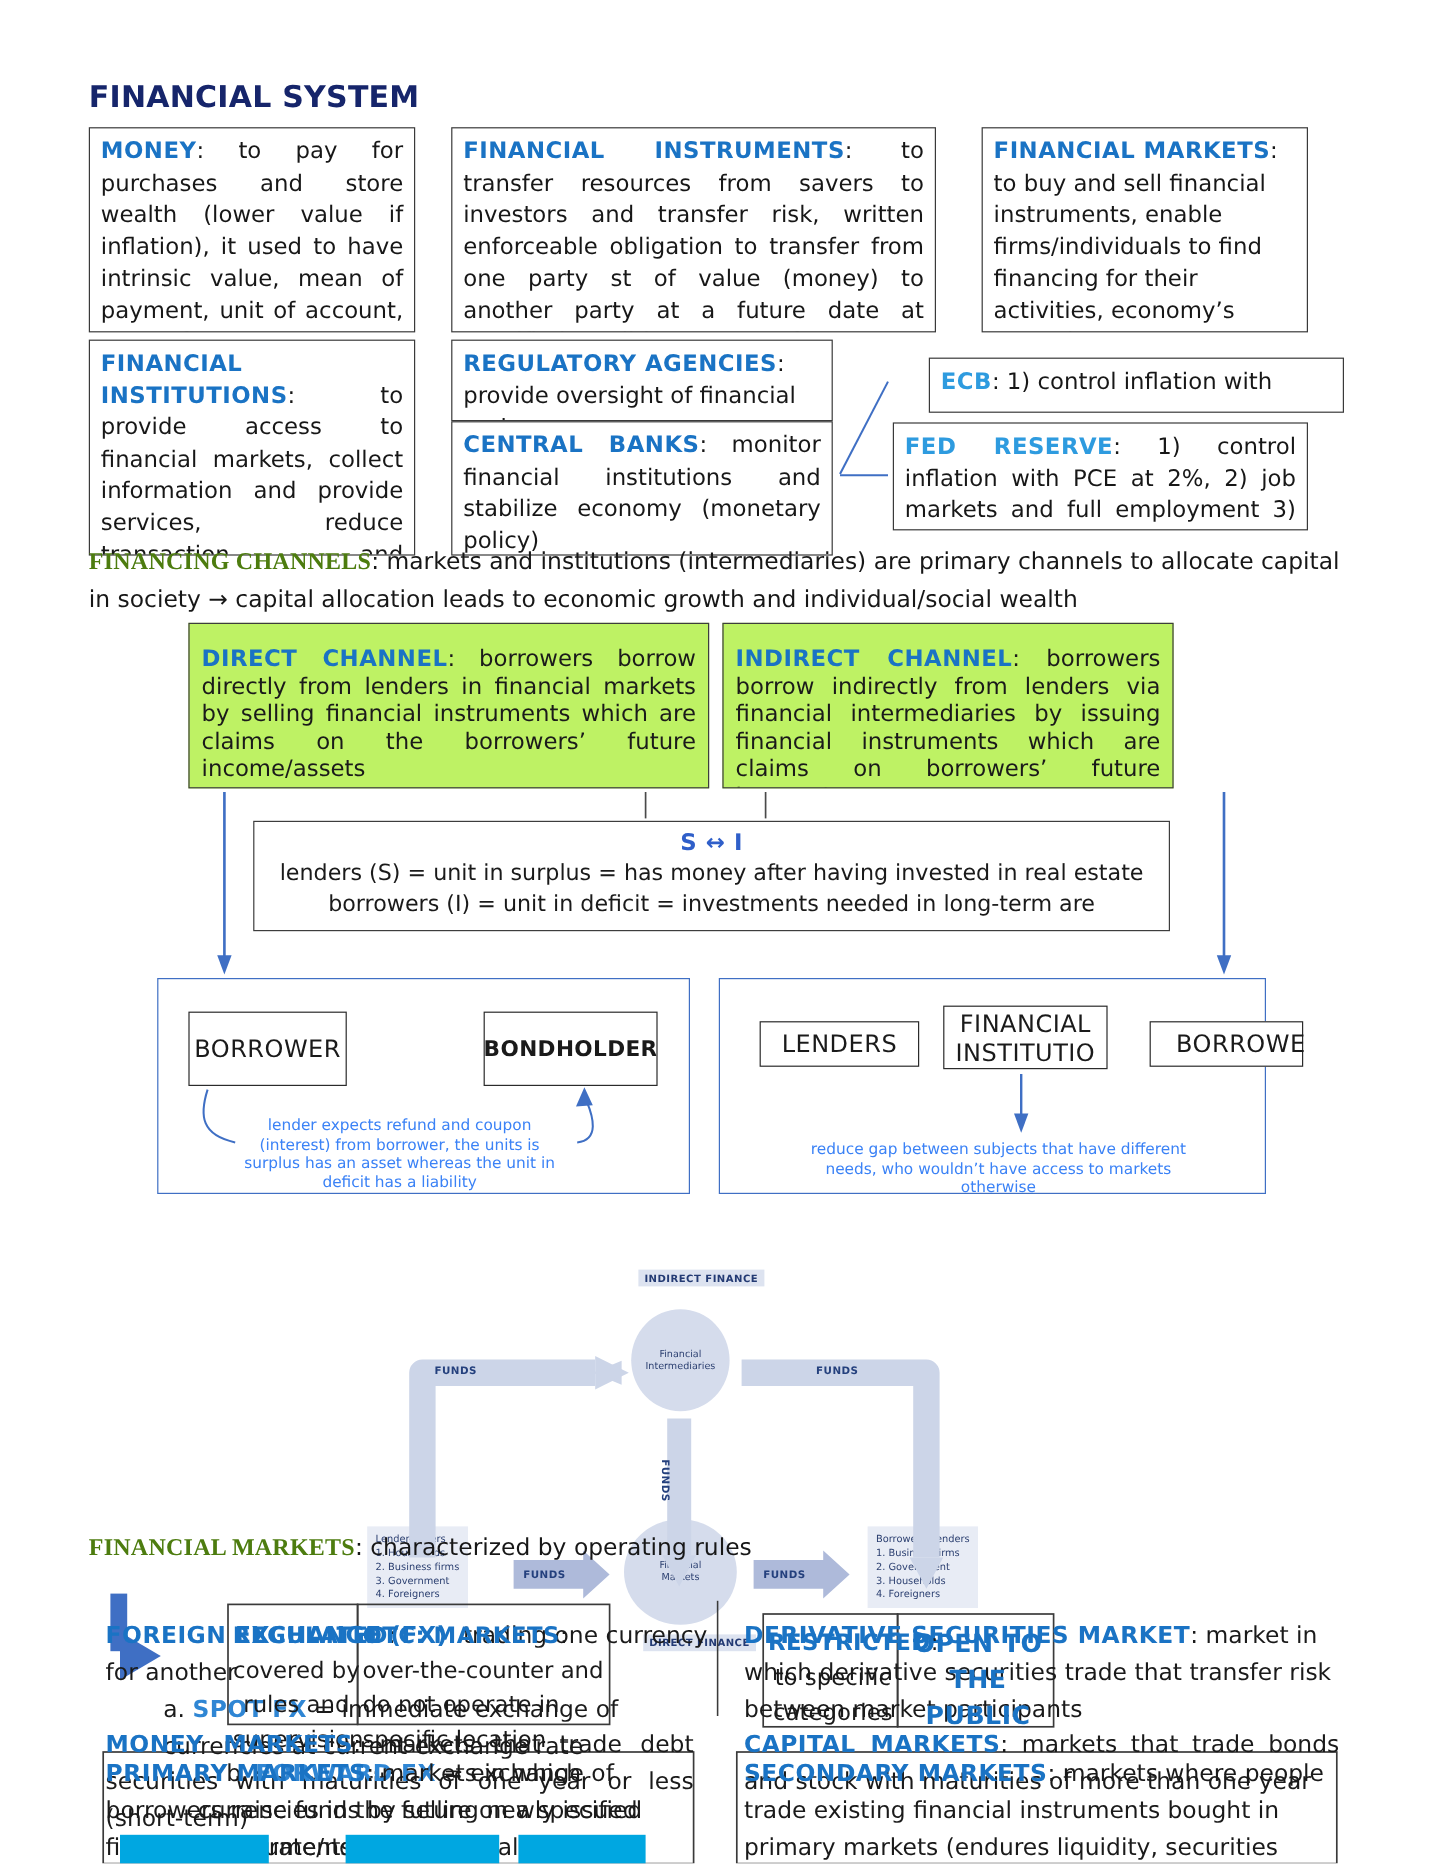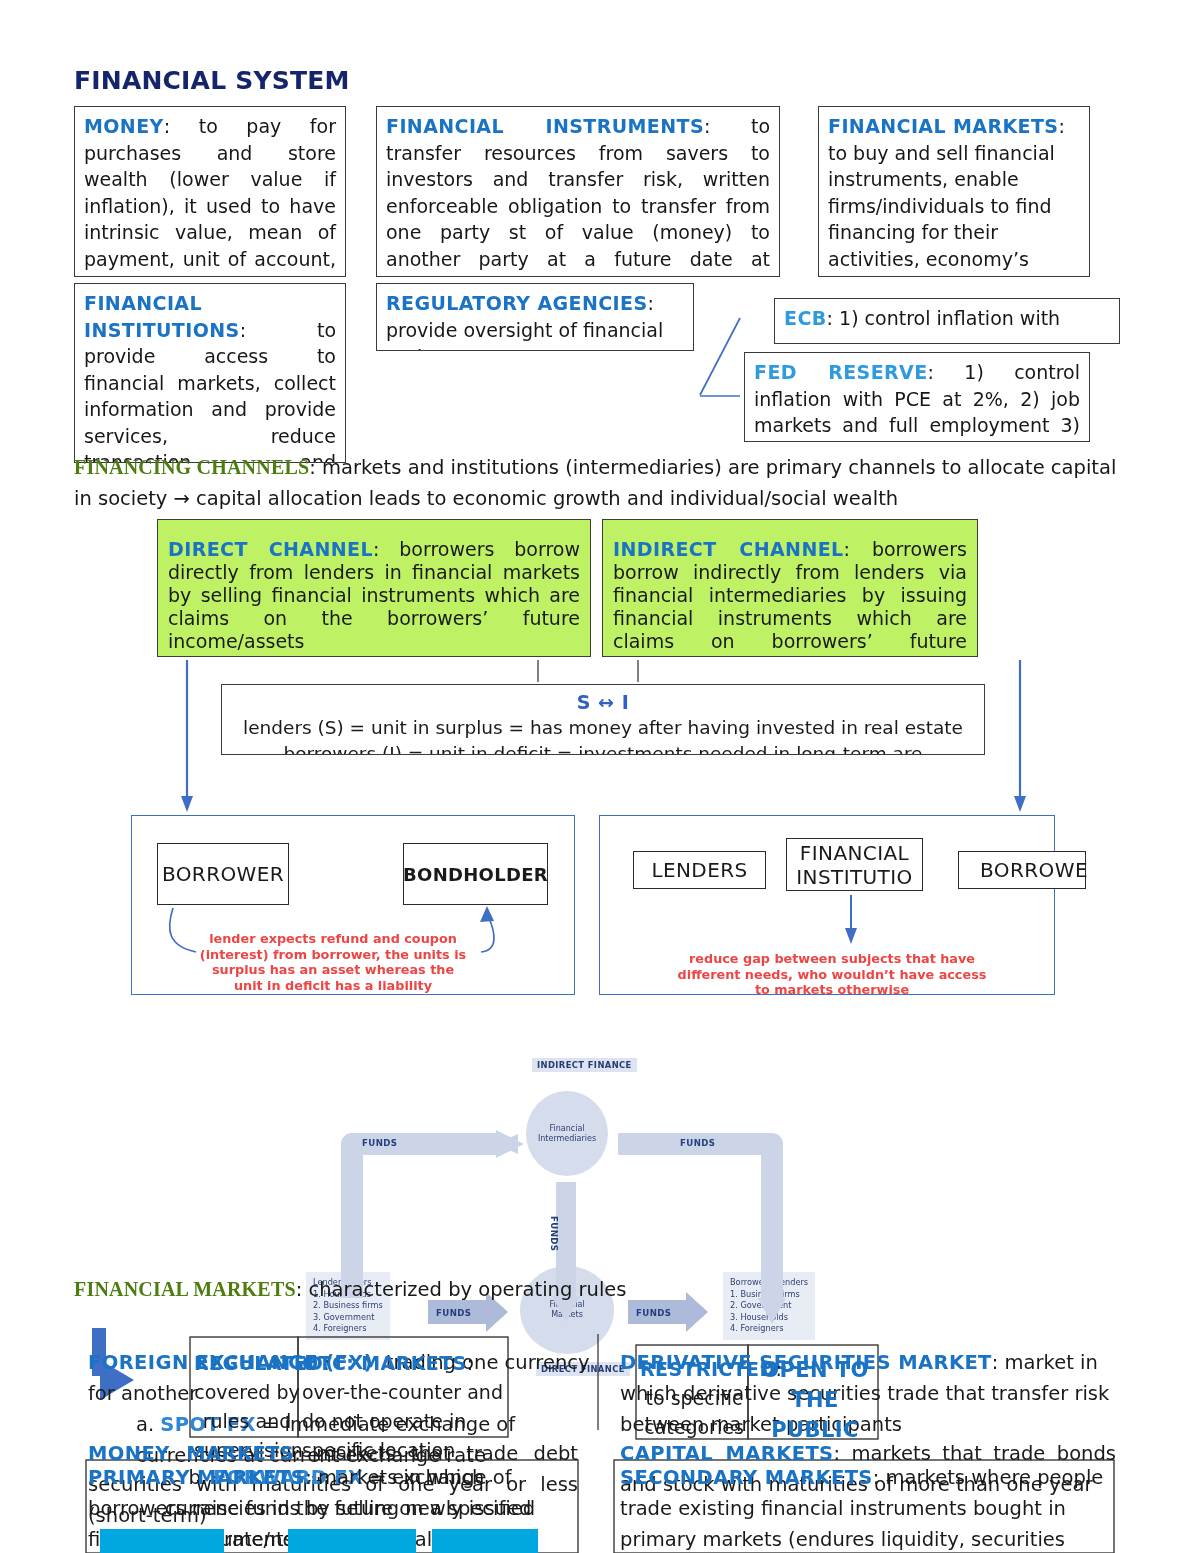--- a/index.html
+++ b/index.html
@@ -89,22 +89,22 @@
     font-size:20px; line-height:24px;
     letter-spacing:.4px;
     overflow:hidden;
   }
   .plainbox.small { font-size:18px; line-height:15px; font-weight:bold; letter-spacing:.3px;gap:44px; }
   .note {
     position:absolute;
     text-align:center;
     font-size:12.8px;
     line-height:15.5px;
-    font-weight:bold;
-    color:#ef4444;
+    font-weight:normal;
+    color:#3b82f6;
     font-family:"DejaVu Sans", sans-serif;
   }
 
   
   .flowimg { position:absolute; left:300px; top:1046px; width:620px; height:300px; }
   .fl-tag {
     position:absolute; background:#dde3f0; color:#243b74;
     font-size:8.4px; font-weight:bold; letter-spacing:.4px;
     padding:2px 5px; white-space:nowrap;
   }
@@ -147,20 +147,23 @@
   </div>
 
   <div class="box" style="left:74px; top:283px; width:272px; height:180px;">
     <span class="kw">FINANCIAL INSTITUTIONS</span><span>: to provide access to financial markets, collect information and provide services, reduce transaction and information costs</span>
   </div>
 
   <div class="box" style="left:376px; top:283px; width:318px; height:68px; text-align:left;">
     <span class="kw">REGULATORY AGENCIES</span><span>: provide oversight of financial system</span>
   </div>
 
+  <div class="box" style="left:376px; top:351px; width:318px; height:112px;">
+    <span class="kw">CENTRAL BANKS</span><span>: monitor financial institutions and stabilize economy (monetary policy)</span>
+  </div>
 
   <div class="box" style="left:744px; top:298px; width:346px; height:46px; text-align:left;margin-left:30px;">
     <span class="kw-lt">ECB</span><span>: 1) control inflation with</span>
   </div>
 
   <div class="box" style="left:744px; top:352px; width:346px; height:90px;">
     <span class="kw-lt">FED RESERVE</span><span>: 1) control inflation with PCE at 2%, 2) job markets and full employment 3) low interest rates</span>
   </div>
 
   <svg class="ov" viewBox="0 0 1200 1553">
@@ -173,21 +176,21 @@
   </div>
 
   <div class="panel" style="left:157px; top:519px; width:434px; height:138px;">
     <span class="kw">DIRECT CHANNEL</span><span>: borrowers borrow directly from lenders in financial markets by selling financial instruments which are claims on the borrowers’ future income/assets</span>
   </div>
 
   <div class="panel" style="left:602px; top:519px; width:376px; height:138px;">
     <span class="kw">INDIRECT CHANNEL</span><span>: borrowers borrow indirectly from lenders via financial intermediaries by issuing financial instruments which are claims on borrowers’ future income/assets</span>
   </div>
 
-  <div class="si-box" style="left:211px; top:684px; width:764px; height:71px;margin-left:10px;">
+  <div class="si-box" style="left:211px; top:684px; width:764px; height:92px;">
     <div class="si-title">S ↔ I</div>
     <div>lenders (S) = unit in surplus = has money after having invested in real estate</div>
     <div>borrowers (I) = unit in deficit = investments needed in long-term are</div>
   </div>
 
   <svg class="ov" viewBox="0 0 1200 1553">
 
     <line x1="538" y1="660" x2="538" y2="682" stroke="#4a4a4a" stroke-width="1.4"></line>
     <line x1="638" y1="660" x2="638" y2="682" stroke="#4a4a4a" stroke-width="1.4"></line>
 

